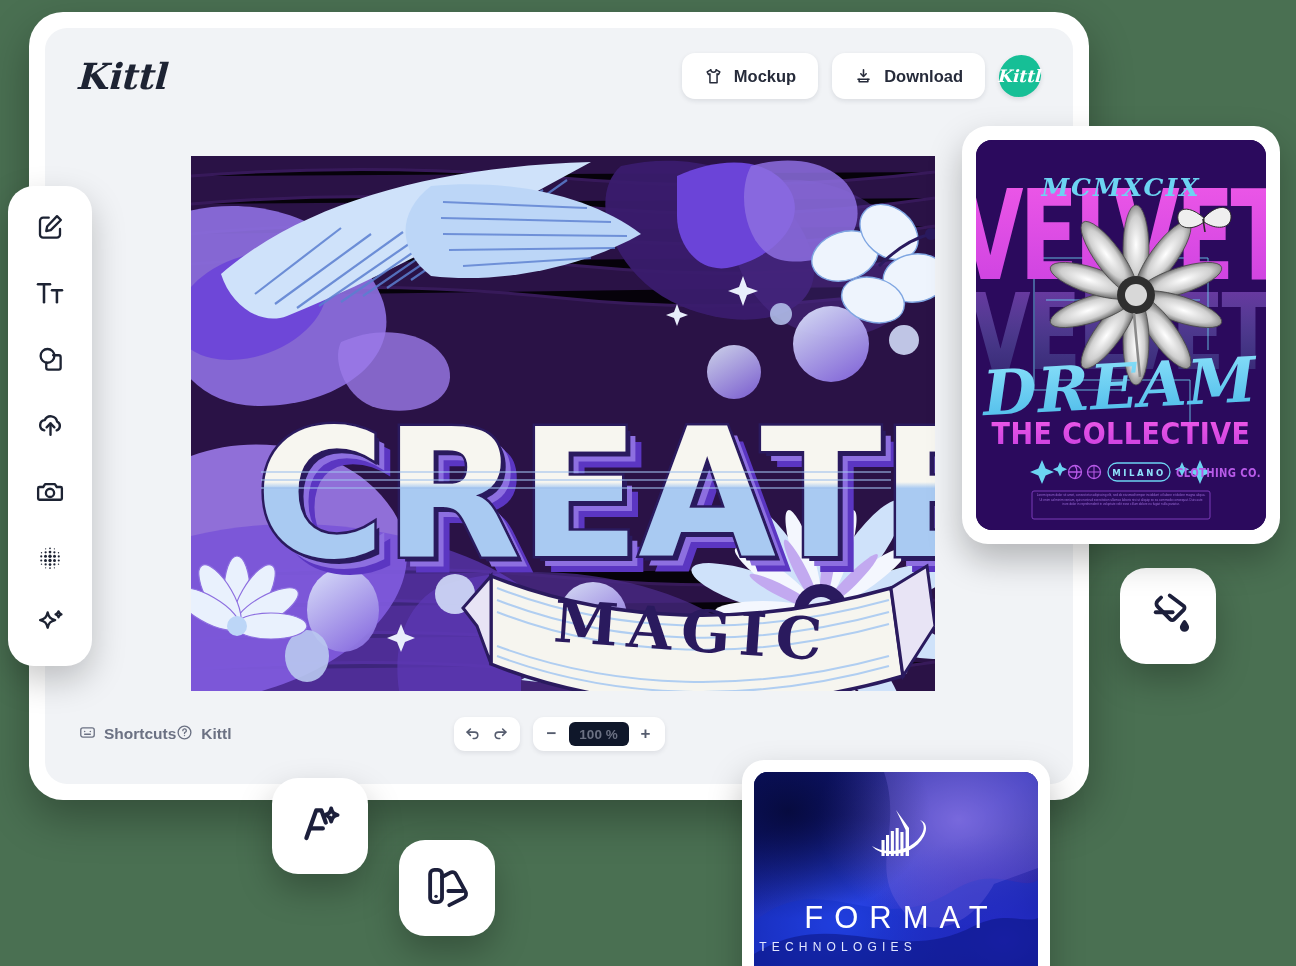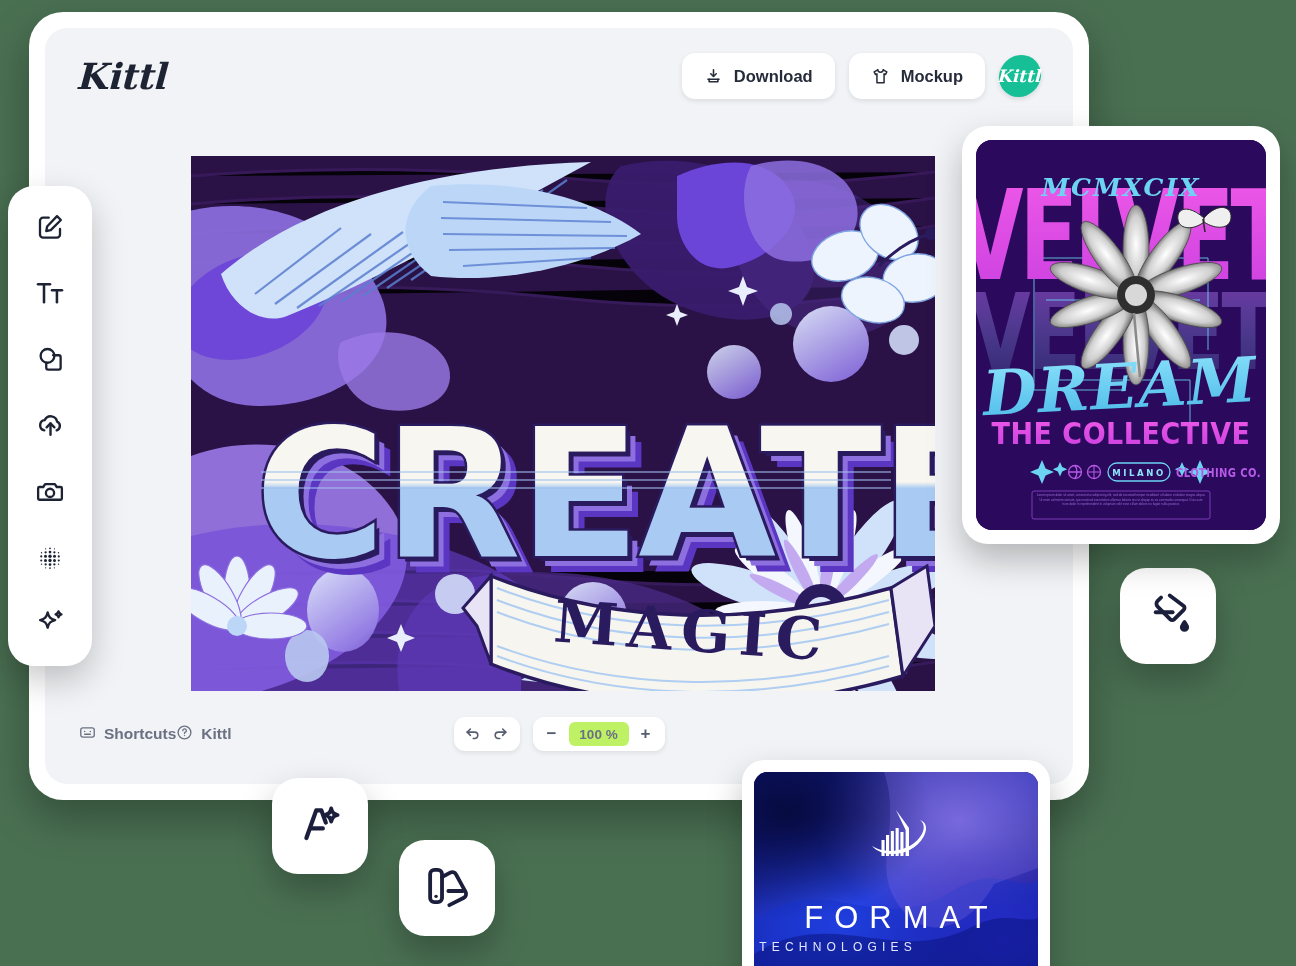--- a/index.html
+++ b/index.html
@@ -97,21 +97,21 @@
     box-shadow: 0 2px 5px rgba(20,25,45,.09);
     padding: 0 5px;
   }
   .ctrl-btn {
     width: 28px; height: 28px; border: none; background: transparent;
     display: flex; align-items: center; justify-content: center;
     color: #555c6e; cursor: pointer; border-radius: 7px;
   }
   .zoom-val {
     min-width: 60px; height: 24px; margin: 0 3px;
-    background: #bef264; border-radius: 6px;
+    background: #0f172a; border-radius: 6px;
     display: flex; align-items: center; justify-content: center;
     font-size: 13.5px; font-weight: 700; color: #6b7183;
     cursor: text;
   }
 
   
   .tool-rail {
     position: absolute; left: 8px; top: 186px;
     width: 84px; padding: 18px 0;
     background: #fff; border-radius: 26px;
@@ -184,41 +184,41 @@
 </head>
 <body>
 
 <div class="app-frame">
   <div class="app-surface">
 
     <div class="topbar">
       <div class="brand">Kittl</div>
 
       <div class="top-actions">
+
+        <button class="pill-btn">
+          <span>
+            <svg width="19" height="19" viewBox="0 0 24 24" fill="none" stroke="#262b3a" stroke-width="1.9" stroke-linejoin="round" stroke-linecap="round">
+              <path d="M8.5 3.5 4 6.2l1.6 3.3 1.9-.9V20h9V8.6l1.9.9L20 6.2l-4.5-2.7"></path>
+              <path d="M8.5 3.5c0 1.9 1.6 3 3.5 3s3.5-1.1 3.5-3"></path>
+            </svg>
+          </span>
+          <span>Mockup</span>
+        </button>
 
         <button class="pill-btn">
           <span>
             <svg width="19" height="19" viewBox="0 0 24 24" fill="none" stroke="#262b3a" stroke-width="2" stroke-linecap="round" stroke-linejoin="round">
               <path d="M12 3.5v8"></path>
                 <path d="M8.6 8.6 12 12l3.4-3.4"></path>
               <path d="M5 15.5h14"></path>
                 <path d="M6.5 15.5v3.2h11v-3.2"></path>
             </svg>
           </span>
           <span>Download</span>
-        </button>
-
-        <button class="pill-btn">
-          <span>
-            <svg width="19" height="19" viewBox="0 0 24 24" fill="none" stroke="#262b3a" stroke-width="1.9" stroke-linejoin="round" stroke-linecap="round">
-              <path d="M8.5 3.5 4 6.2l1.6 3.3 1.9-.9V20h9V8.6l1.9.9L20 6.2l-4.5-2.7"></path>
-              <path d="M8.5 3.5c0 1.9 1.6 3 3.5 3s3.5-1.1 3.5-3"></path>
-            </svg>
-          </span>
-          <span>Mockup</span>
         </button>
 
         <div class="avatar">Kittl</div>
       </div>
     </div>
 
     <div class="canvas-wrap">
       <svg class="canvas-art" viewBox="0 0 744 535" preserveAspectRatio="none">
         <defs>
           <linearGradient id="letGrad" x1="0" y1="0" x2="0" y2="1">

